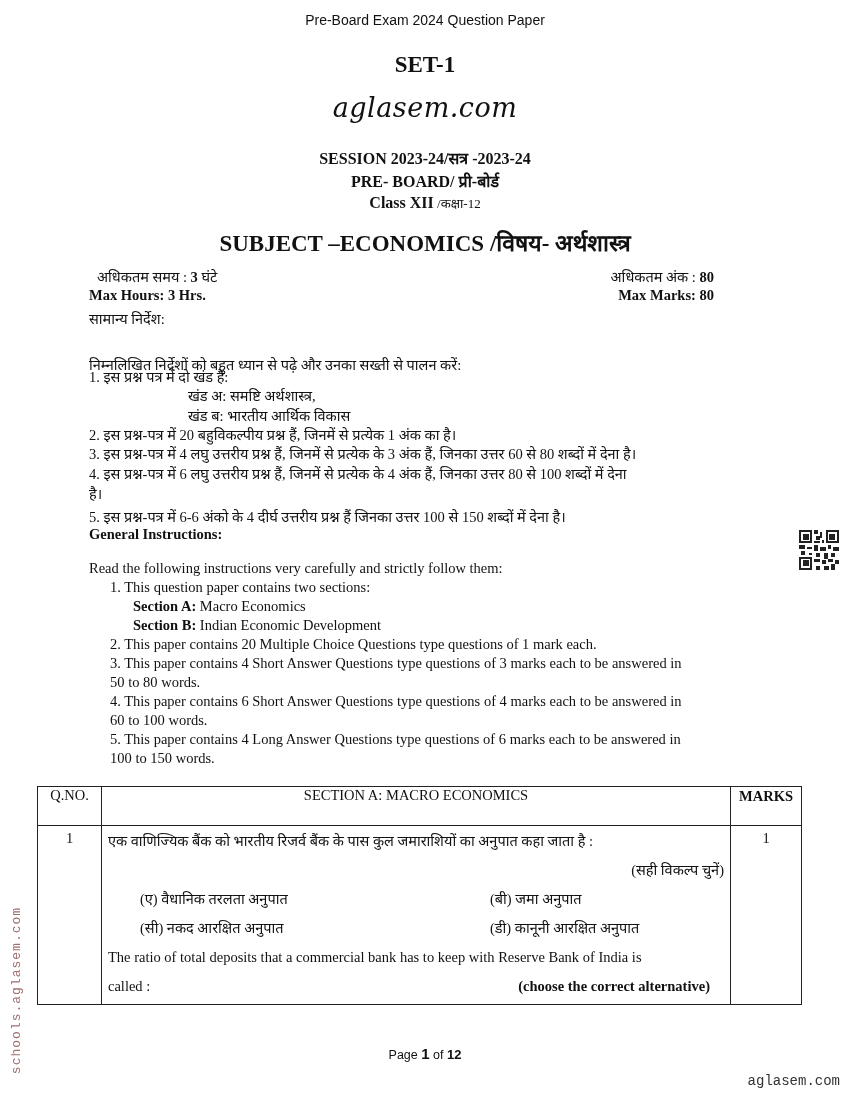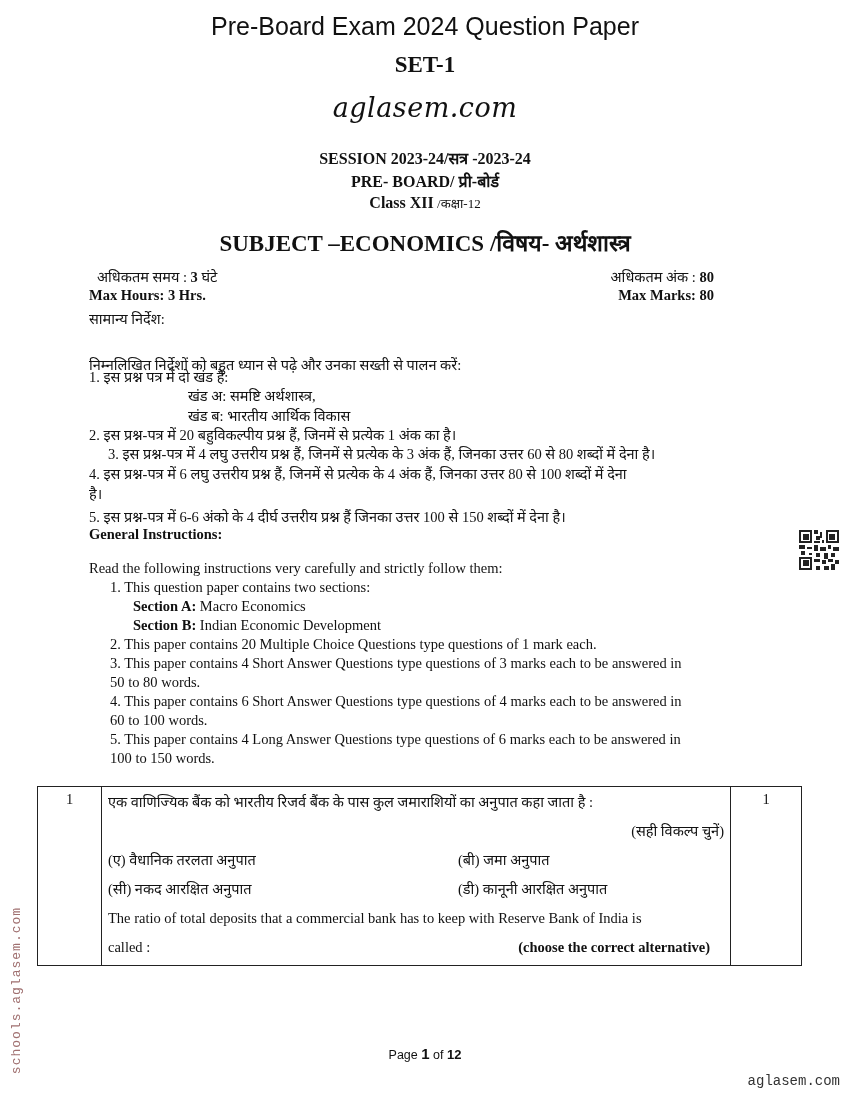--- a/index.html
+++ b/index.html
@@ -4,21 +4,21 @@
   <style>
     html, body { margin: 0; padding: 0; background: #ffffff; }
     body { width: 850px; height: 1100px; position: relative; overflow: hidden; color: #111; }
     .abs { position: absolute; white-space: nowrap; }
     .sans { font-family: "Liberation Sans", "DejaVu Sans", sans-serif; }
     .serif { font-family: "Liberation Serif", "DejaVu Serif", serif; }
     .mono { font-family: "Liberation Mono", "DejaVu Sans Mono", monospace; }
     .center { left: 0; width: 850px; text-align: center; }
     b { font-weight: bold; }
 
-    #top-title { top: 12px; font-size: 25px; }
+    #top-title { top: 12px; font-size: 14px; }
     #set-label { top: 52px; font-size: 23px; font-weight: bold; }
     #logo { top: 92px; font-size: 27px; font-style: italic; font-family: "DejaVu Serif", serif; letter-spacing: 0.5px; }
 
     .hdr { font-weight: bold; font-size: 16px; }
     #session { top: 147px; }
     #preboard { top: 170px; }
     #classline { top: 194px; }
     #subject { top: 226px; font-size: 23px; }
 
     .txt { font-size: 14.5px; }
@@ -26,21 +26,21 @@
     #time-en { left: 89px; top: 287px; font-weight: bold; }
     #marks-hi { right: 136px; top: 266px; }
     #marks-en { right: 136px; top: 287px; font-weight: bold; }
     #gen-hi-title { left: 89px; top: 308px; }
     #gen-hi-intro { left: 89px; top: 330px; margin-top: 24px; }
 
     #hi-1 { left: 89px; top: 366px; }
     #hi-1a { left: 188px; top: 385px; }
     #hi-1b { left: 188px; top: 405px; }
     #hi-2 { left: 89px; top: 424px; }
-    #hi-3 { left: 89px; top: 443px; margin-left: 19px; }
+    #hi-3 { left: 89px; top: 443px; }
     #hi-4 { left: 89px; top: 463px; }
     #hi-4b { left: 89px; top: 483px; }
     #hi-5 { left: 89px; top: 506px; }
     #gen-en-title { left: 89px; top: 526px; font-weight: bold; }
 
     #en-intro { left: 89px; top: 560px; }
     #en-1 { left: 110px; top: 579px; }
     #en-1a { left: 133px; top: 598px; }
     #en-1b { left: 133px; top: 617px; }
     #en-2 { left: 110px; top: 636px; }
@@ -62,21 +62,21 @@
     }
     th { font-weight: normal; }
     .col-qno { width: 63px; text-align: center; }
     .col-marks { width: 70px; text-align: center; }
     .hrow th { height: 38px; padding-top: 4px; }
     .hrow .col-marks { font-weight: bold; line-height: 18px; }
     .qrow td { height: 172px; }
     .qcell { padding: 4px 6px 0 6px !important; position: relative; }
     .qline { height: 29px; line-height: 22px; }
     .qline.right { text-align: right; }
-    .opt-row { display: flex; height: 29px; line-height: 22px; }
+    .opt-row { display: flex; height: 29px; line-height: 22px; margin-left: 32px; }
     .opt-row span { display: inline-block; }
     .opt-left { width: 350px; }
     .en-q { display: flex; justify-content: space-between; }
     .en-q .bold { font-weight: bold; padding-right: 14px; }
 
     #side-wm { left: -84px; top: 983px; transform: rotate(-90deg); transform-origin: center; width: 200px; text-align: center; font-size: 13px; color: #a07070; letter-spacing: 1px; }
     #page-footer { top: 1045px; font-size: 12.5px; }
     #footer-brand { right: 10px; top: 1073px; font-size: 14px; color: #333; }
   </style>
 </head>
@@ -155,20 +155,25 @@
         <rect x="19" y="16" width="2" height="2"></rect>
         <rect x="9" y="19" width="2" height="2"></rect>
       <rect x="13" y="19" width="3" height="2"></rect>
         <rect x="17" y="18" width="2" height="3"></rect>
     </g>
   </svg>
 </div>
 
 <table class="qtable serif">
   <tbody>
+      <tr class="hrow">
+    <th class="col-qno">Q.NO.</th>
+    <th>SECTION A: MACRO ECONOMICS</th>
+    <th class="col-marks"><span style="display:inline-block;width:60px;word-break:break-all;white-space:normal">MARKS</span></th>
+  </tr>
   <tr class="qrow">
     <td class="col-qno" style="padding-top:4px">1</td>
     <td class="qcell">
       <div class="qline">एक वाणिज्यिक बैंक को भारतीय रिजर्व बैंक के पास कुल जमाराशियों का अनुपात कहा जाता है :</div>
       <div class="qline right">(सही विकल्प चुनें)</div>
       <div class="opt-row">
         <span class="opt-left">(ए) वैधानिक तरलता अनुपात</span>
         <span>(बी) जमा अनुपात</span>
       </div>
       <div class="opt-row">

